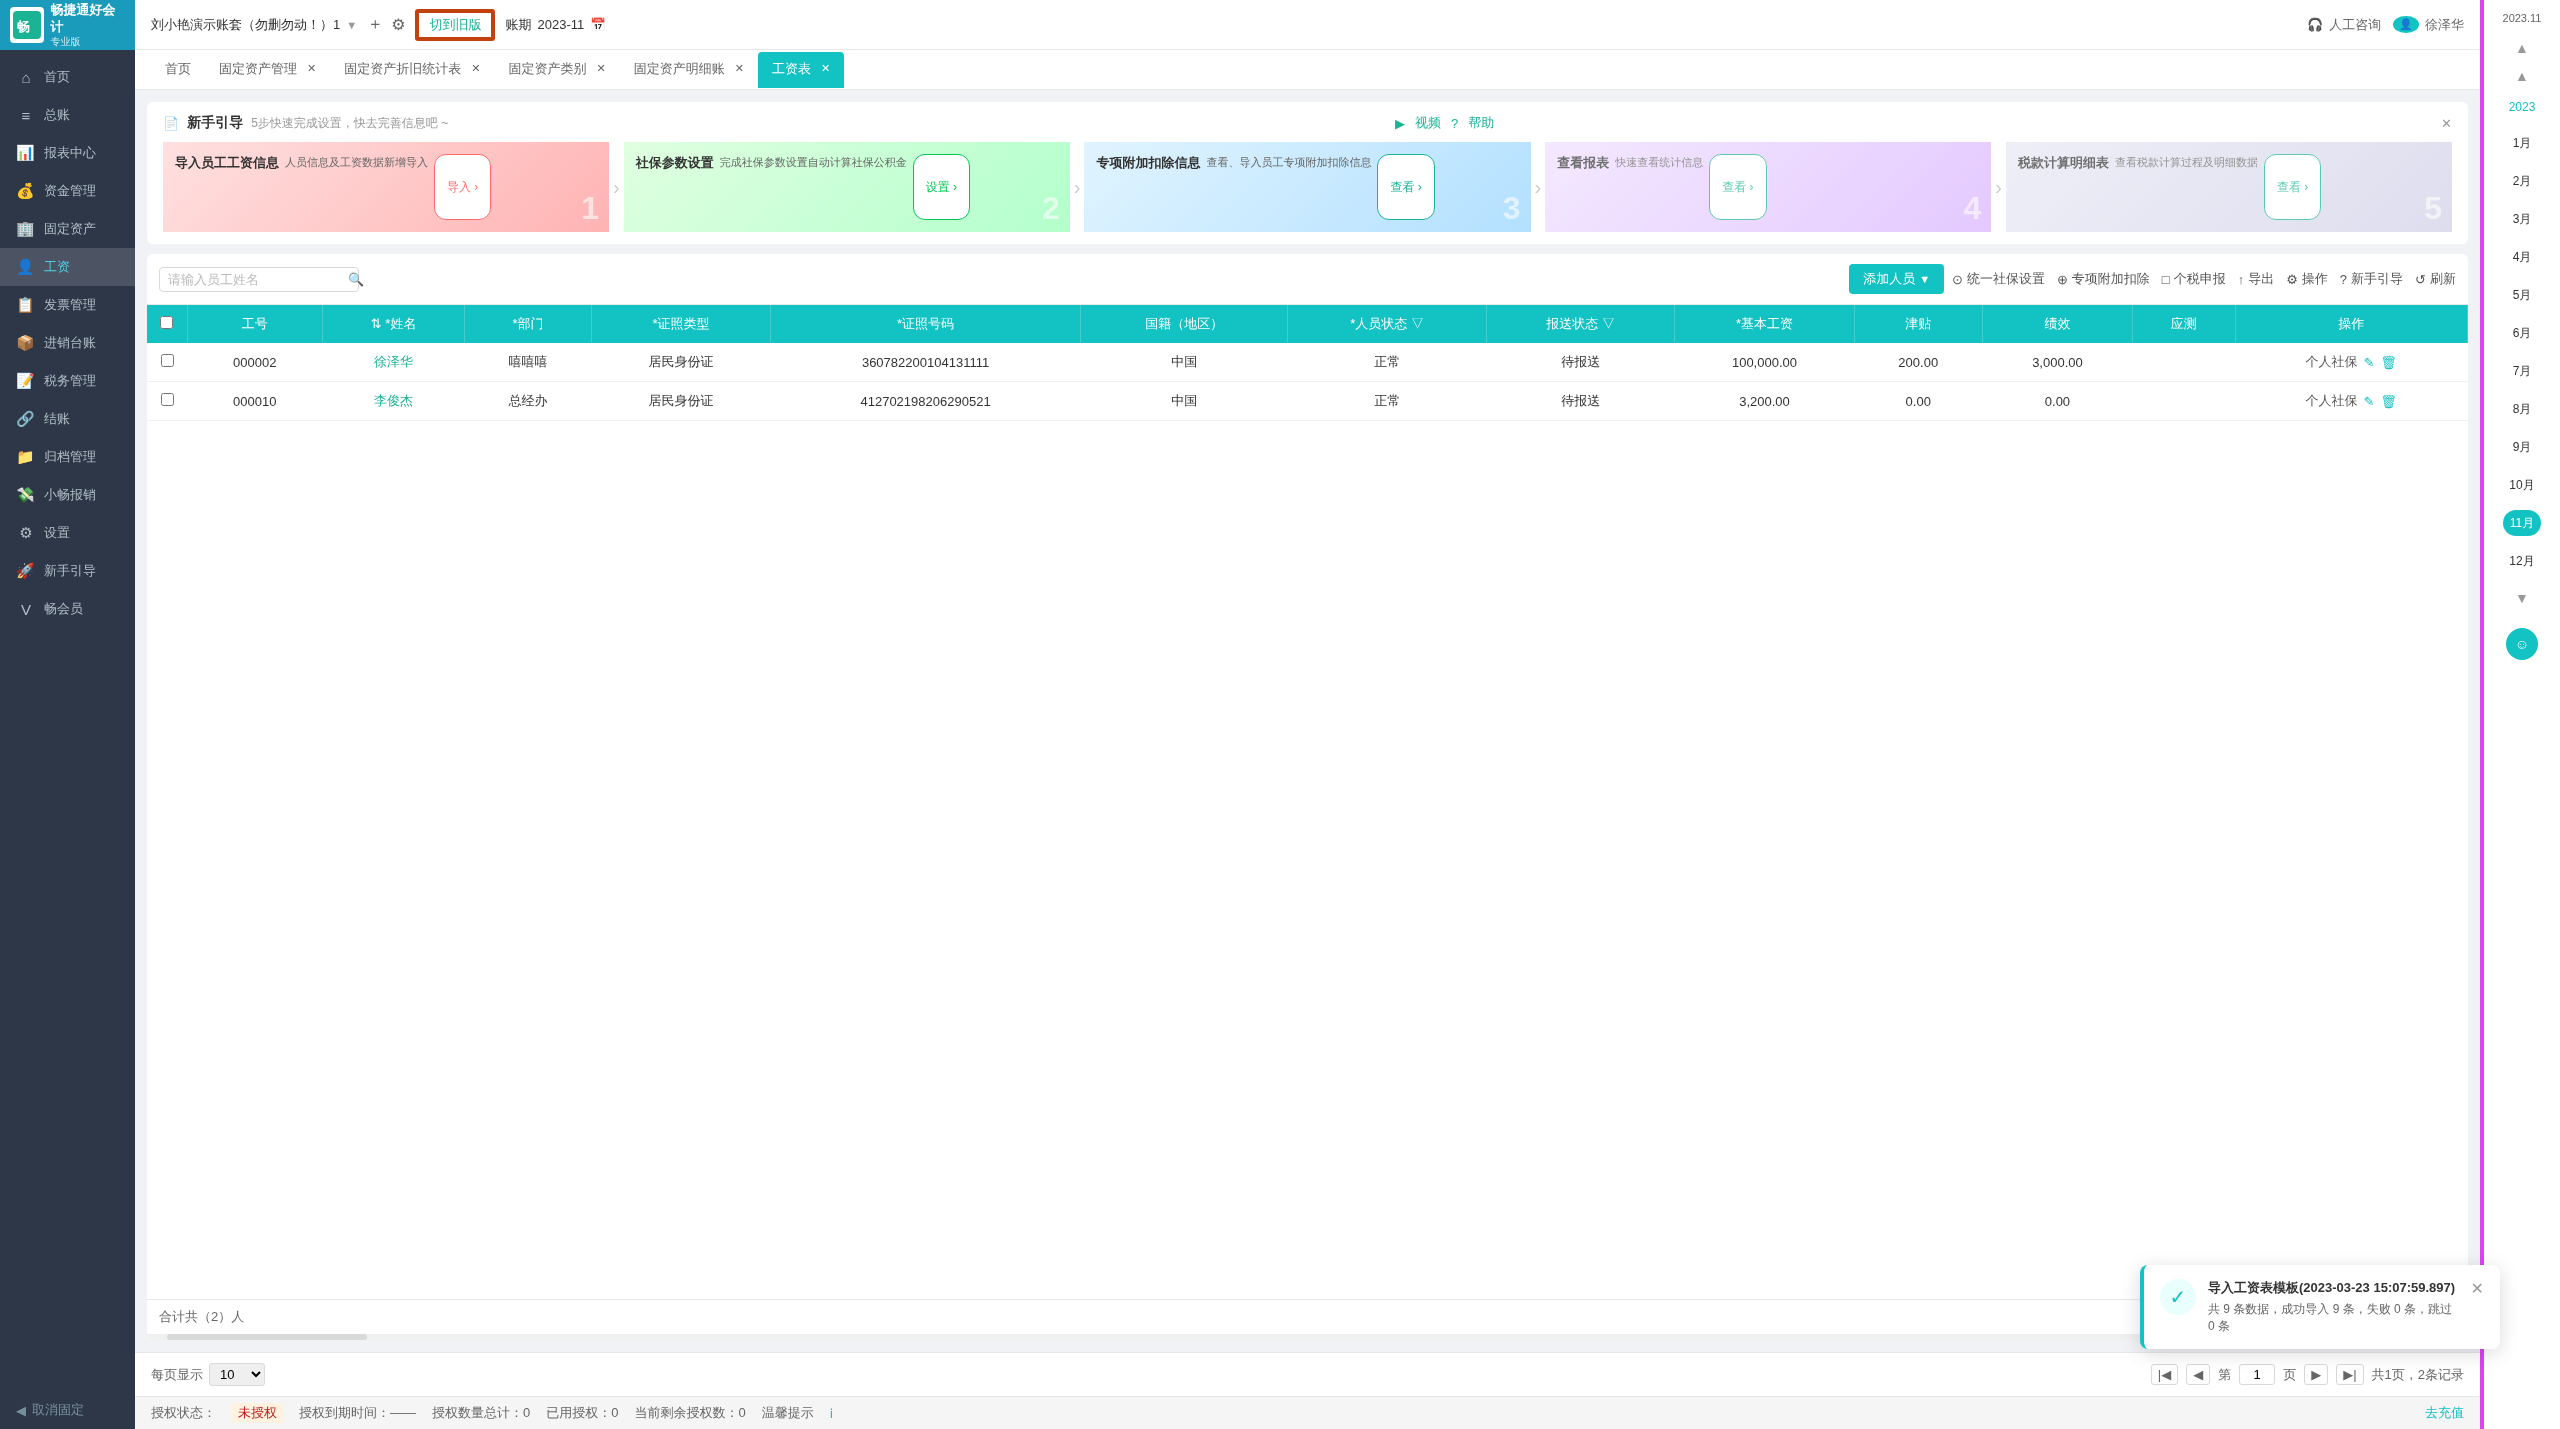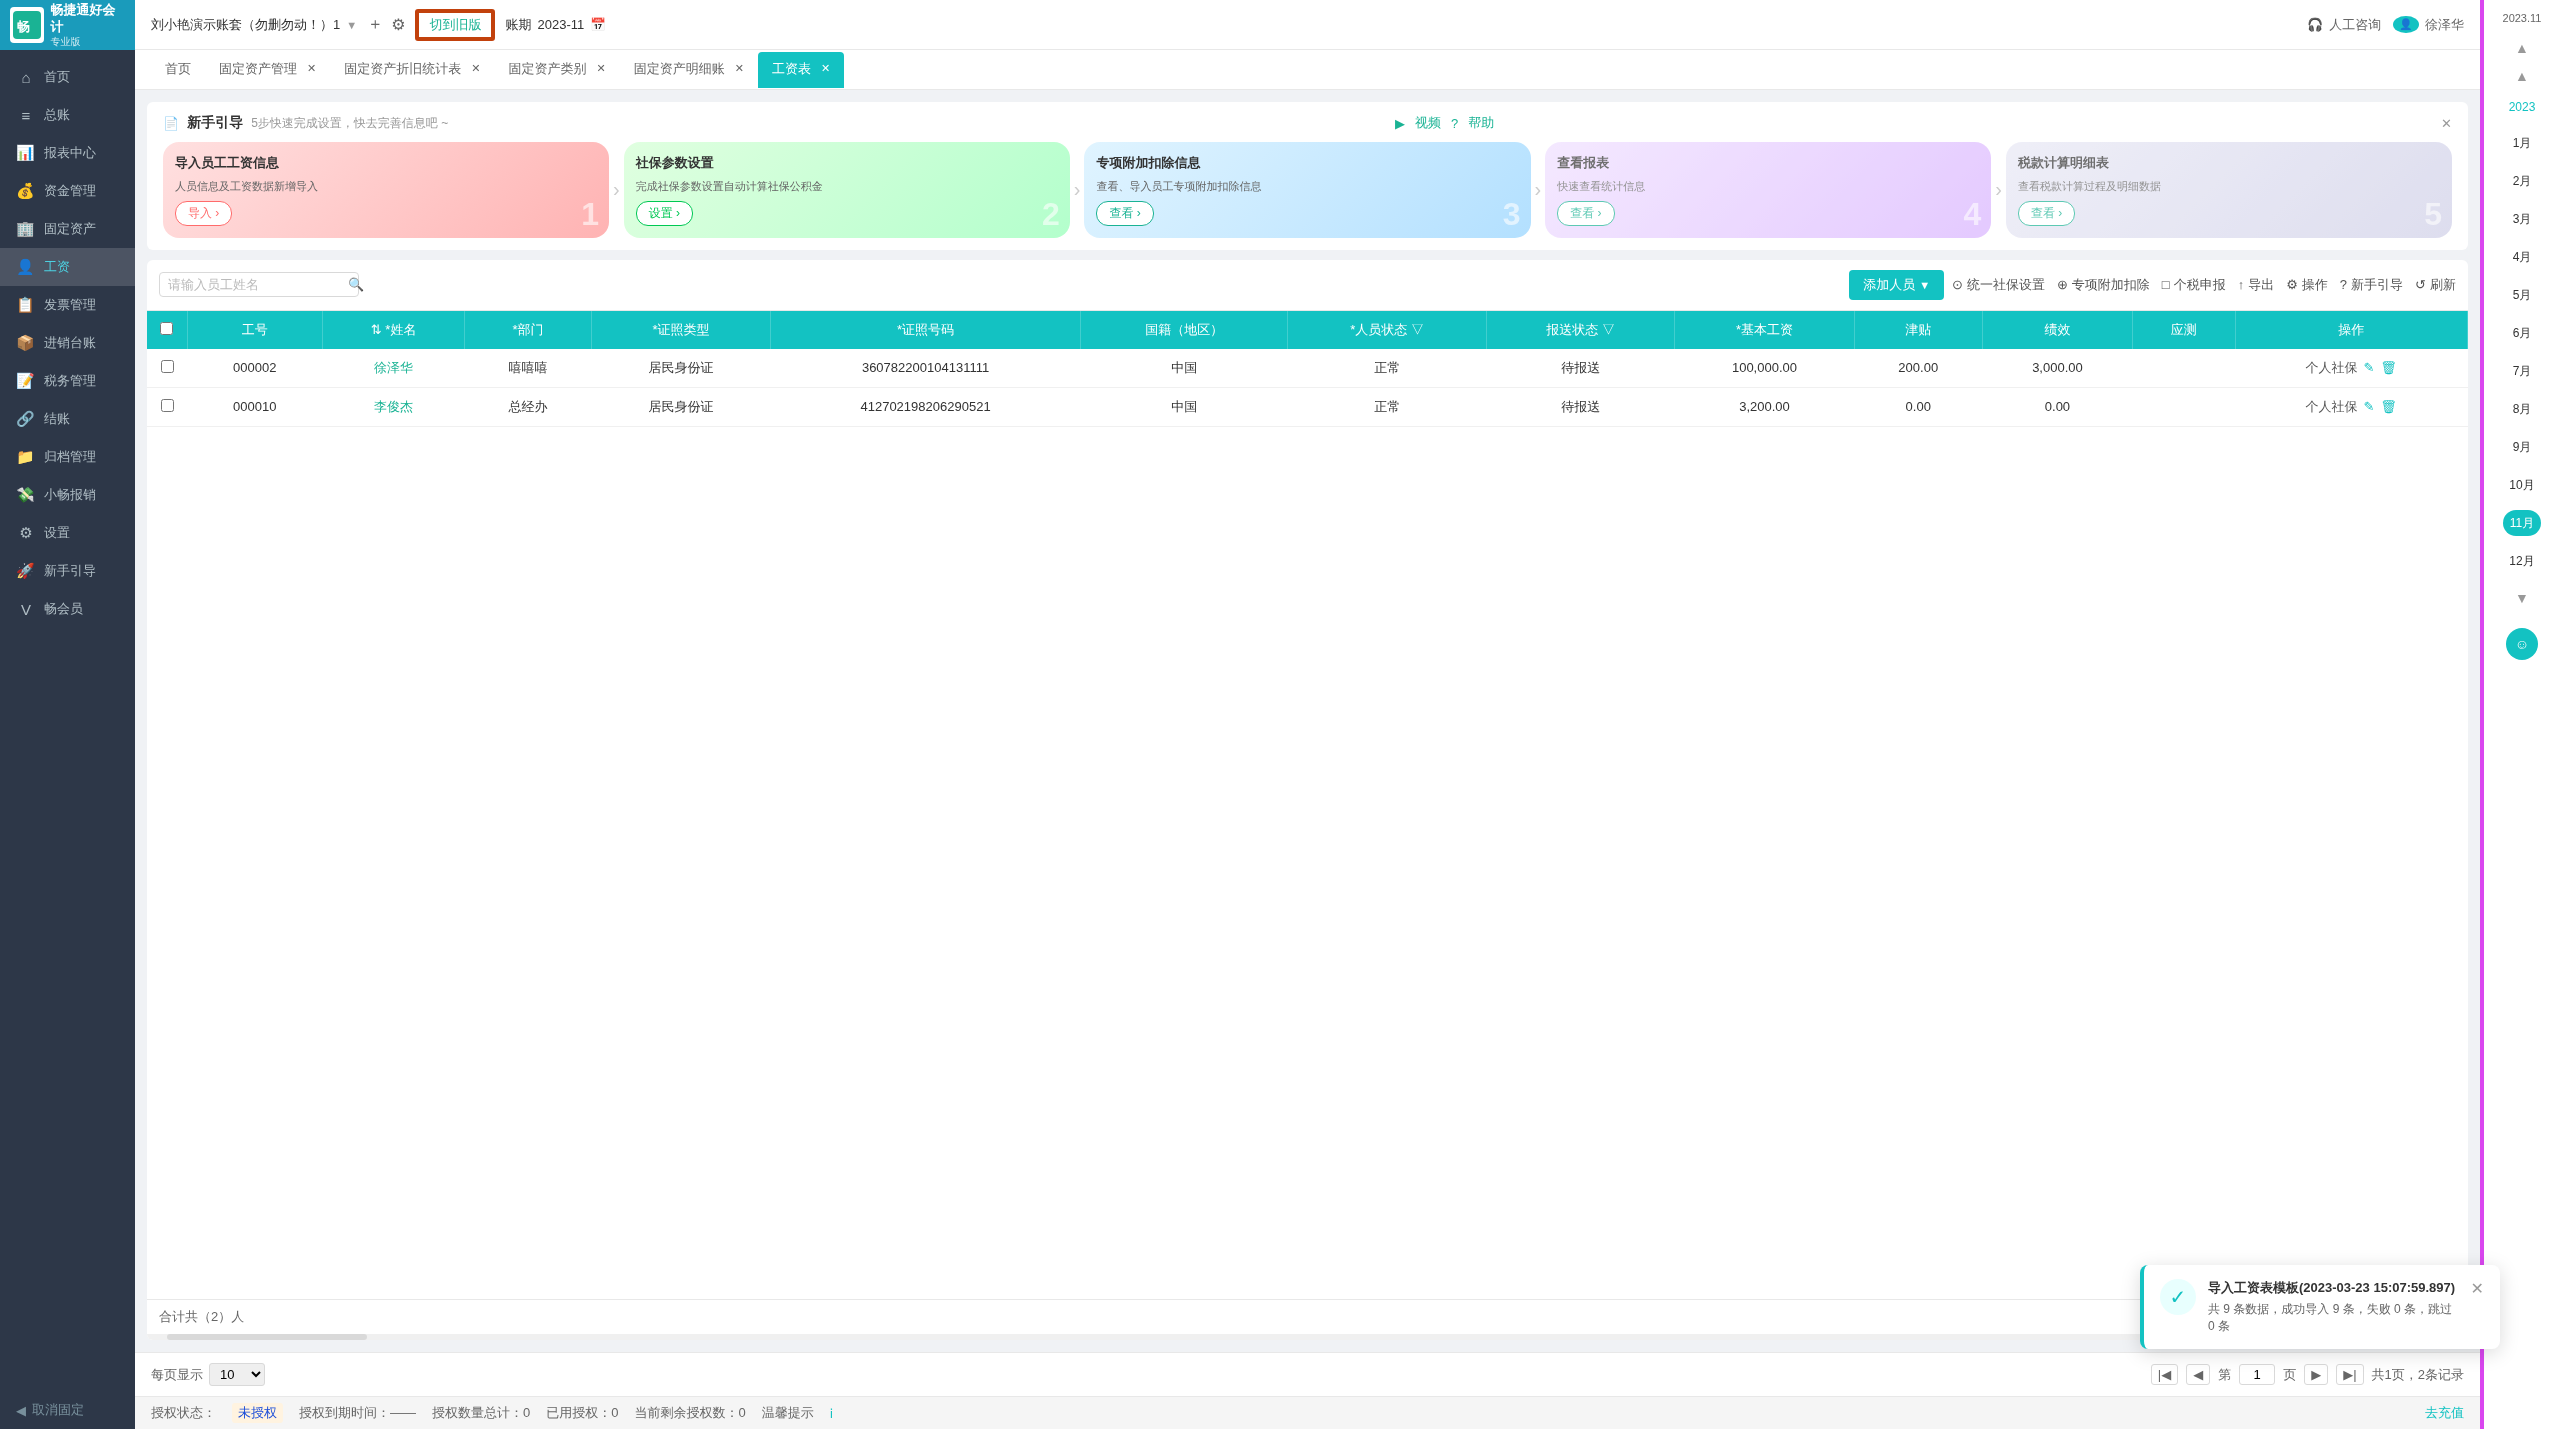--- a/index.html
+++ b/index.html
@@ -71,22 +71,22 @@
       display: flex; flex-direction: column; gap: 10px;
     }
     .guide-header { display: flex; align-items: center; gap: 8px; }
     .guide-title { font-size: 14px; font-weight: bold; color: #333; display: flex; align-items: center; gap: 6px; }
     .guide-subtitle { font-size: 12px; color: #999; }
     .guide-close { margin-left: auto; cursor: pointer; color: #999; }
     .guide-links { margin-left: auto; display: flex; align-items: center; gap: 10px; font-size: 12px; color: #1ab394; }
 
     .guide-steps { display: flex; align-items: center; gap: 4px; }
     .guide-step {
-      flex: 1; padding: 12px; border-radius: 16px; position: relative;
-      display: flex; flex-direction: column; gap: 6px; min-height: 90px;
+      flex: 1; padding: 12px; border-radius: 0; position: relative;
+      display: flex; flex-direction: row; gap: 6px; min-height: 90px;
     }
     .step-1 { background: linear-gradient(135deg, #ffe0e0, #ffb3b3); }
     .step-2 { background: linear-gradient(135deg, #e0ffe0, #b3ffcc); }
     .step-3 { background: linear-gradient(135deg, #e0f4ff, #b3e0ff); }
     .step-4 { background: linear-gradient(135deg, #f0e0ff, #d9b3ff); opacity: 0.7; }
     .step-5 { background: linear-gradient(135deg, #e8e8f5, #d0d0e8); opacity: 0.7; }
     .step-num { font-size: 32px; font-weight: bold; color: rgba(255,255,255,0.6); position: absolute; right: 10px; bottom: 5px; }
     .step-title { font-size: 13px; font-weight: bold; color: #333; }
     .step-desc { font-size: 11px; color: #666; line-height: 1.5; }
     .step-btn {
@@ -141,21 +141,21 @@
     .page-nav { display: flex; align-items: center; gap: 8px; font-size: 13px; color: #666; }
     .page-btn { cursor: pointer; color: #666; padding: 2px 6px; border: 1px solid #d9d9d9; border-radius: 3px; background: white; }
     .page-input { border: 1px solid #d9d9d9; border-radius: 3px; width: 36px; text-align: center; padding: 2px 4px; }
     .page-info { font-size: 13px; color: #666; }
 
     
     .status-bar {
       background: #f5f5f5; padding: 6px 16px; display: flex; align-items: center;
       gap: 16px; font-size: 12px; color: #666; border-top: 1px solid #e8e8e8; flex-shrink: 0;
     }
-    .status-unauthorized { color: #1d4ed8; background: #fff3e0; padding: 1px 6px; border-radius: 3px; }
+    .status-unauthorized { color: #b91c1c; background: #fff3e0; padding: 1px 6px; border-radius: 3px; }
     .status-link { color: #13c2c2; cursor: pointer; margin-left: auto; }
     .cal-month {
       width: 38px; height: 26px; display: flex; align-items: center; justify-content: center;
       font-size: 12px; color: #333; cursor: pointer; border-radius: 13px;
     }
     .cal-month.current { background: #13c2c2; color: white; border-radius: 13px; }
 
     
     .notification {
       position: fixed; bottom: 80px; right: 60px; background: white;

